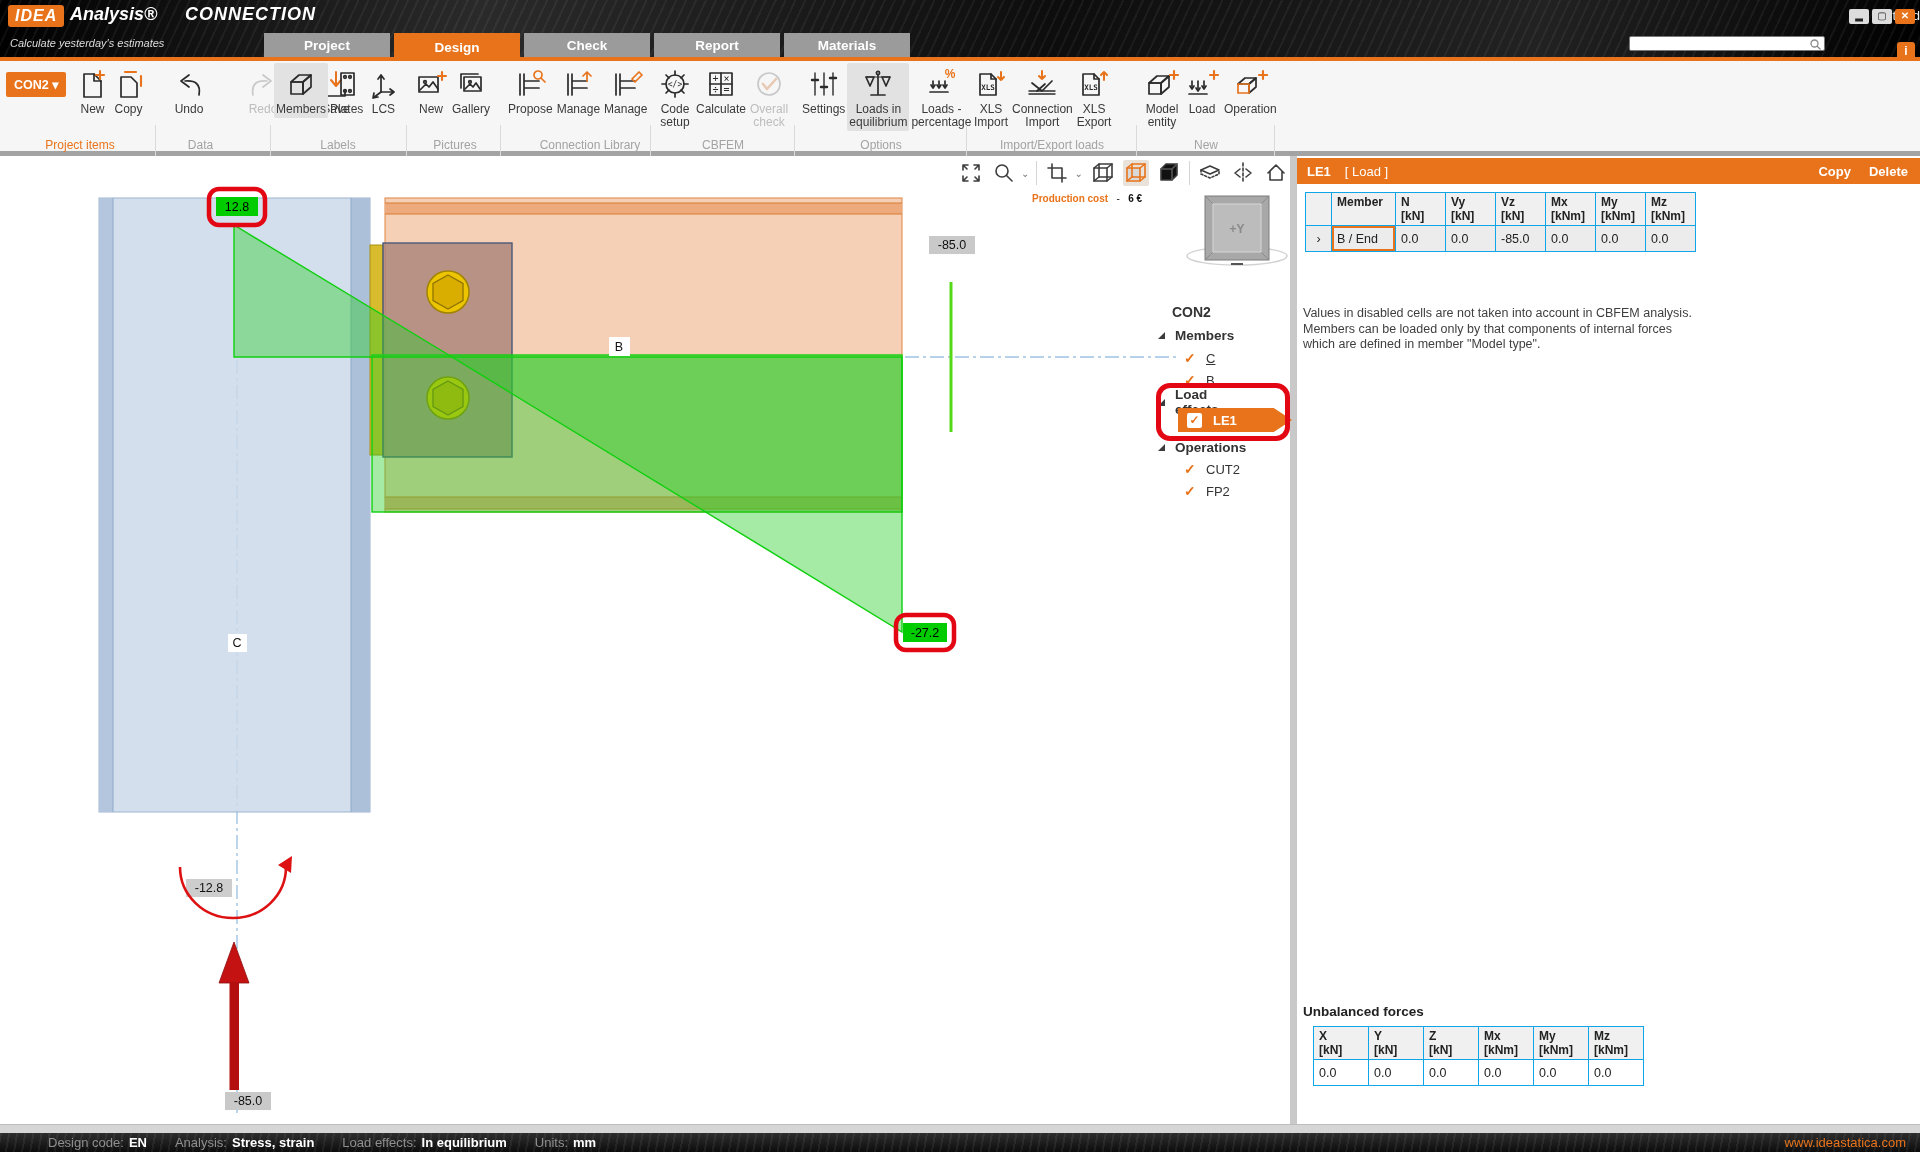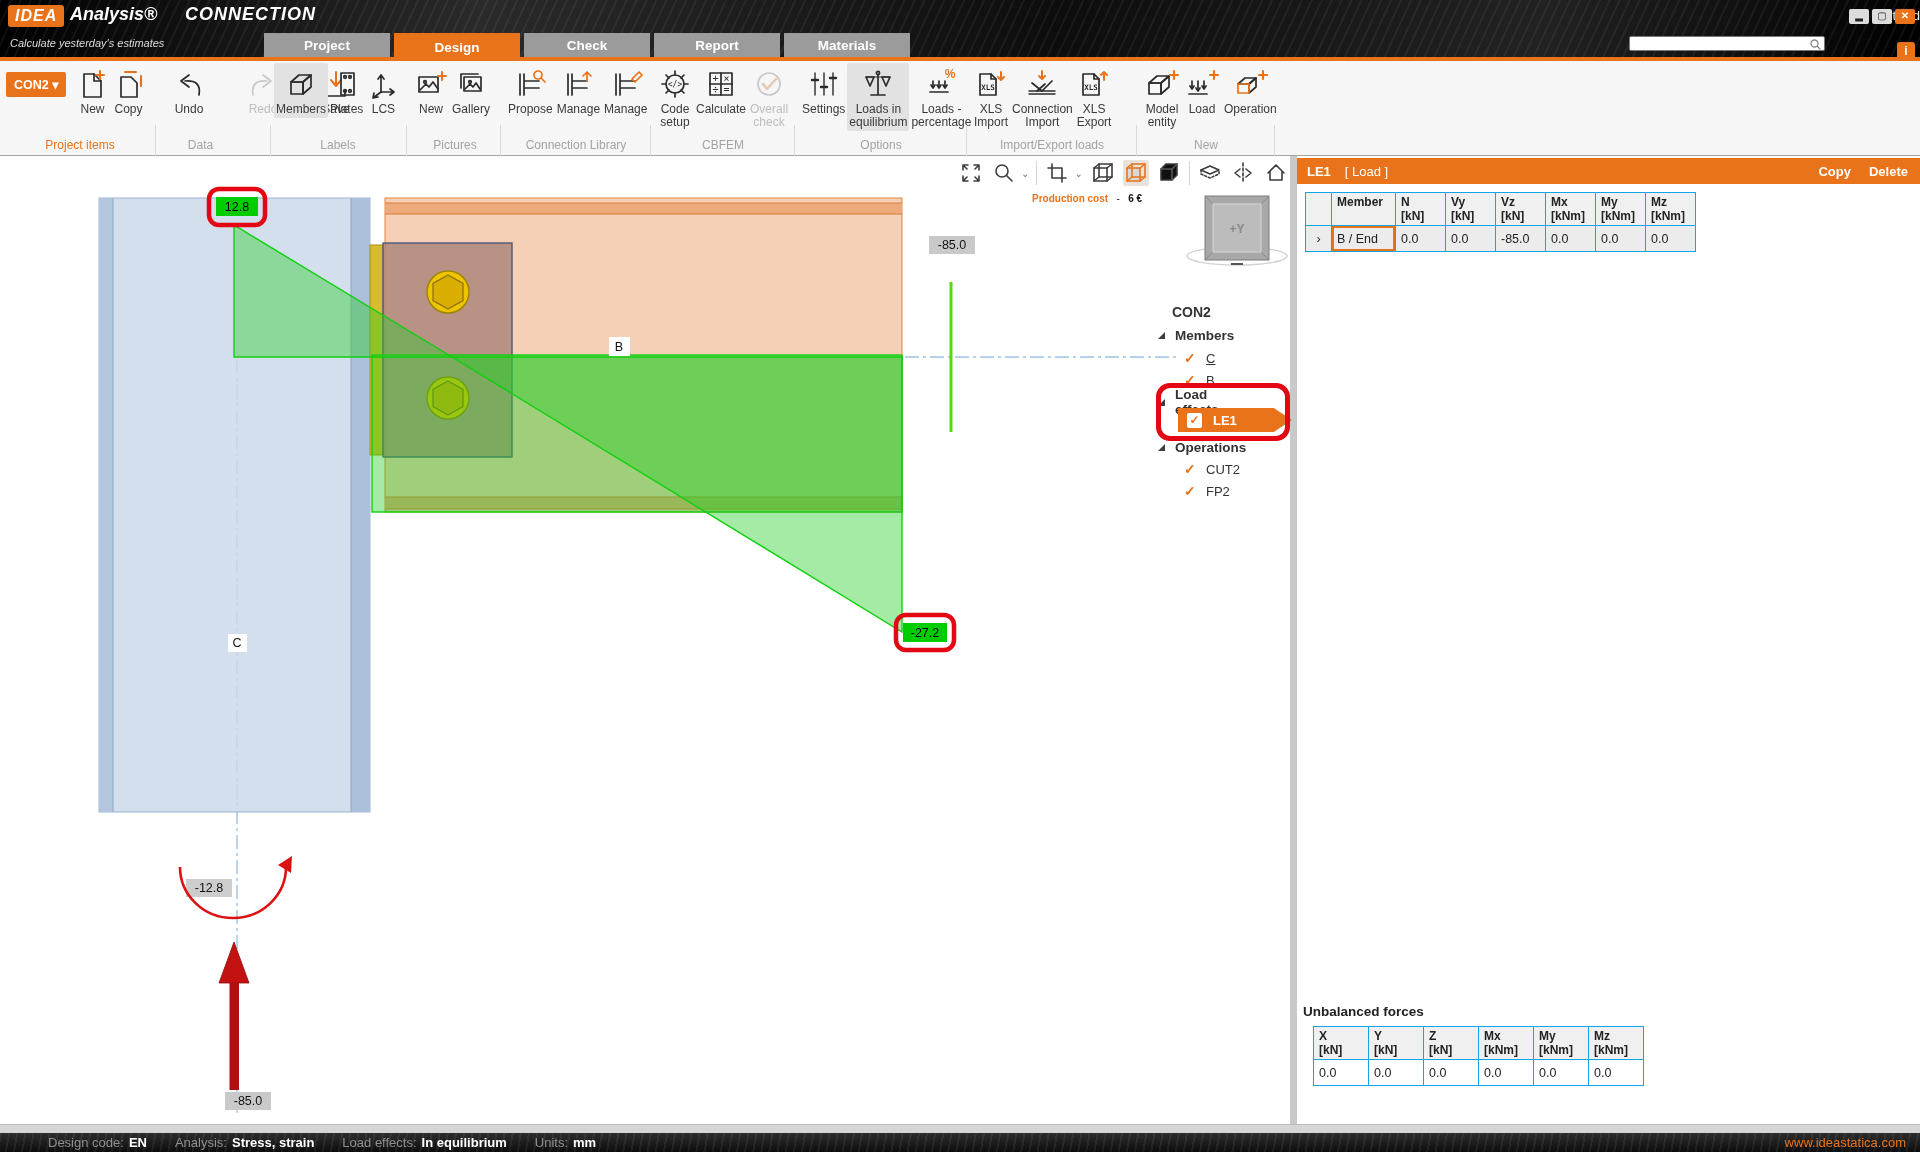--- a/index.html
+++ b/index.html
@@ -27,21 +27,21 @@
   #search-box svg { position:absolute; right:2px; top:1px; }
   #info-btn { position:absolute; left:1897px; top:42px; width:18px; height:18px; background:#e8731a;
     color:#fff; border-radius:3px; text-align:center; font-weight:bold; font-size:12px; line-height:18px; z-index:6;}
   .tab { position:absolute; top:33px; height:24px; width:126px; background:#9b9b9b; color:#fff;
     font-weight:bold; font-size:13.5px; display:flex; align-items:center; justify-content:center; z-index:2;}
   .tab.active { background:#e8731a; height:28px; z-index:4; }
   #orange-strip { position:absolute; left:0; top:57px; width:1920px; height:4px; background:#e8731a; z-index:3;}
 
   
   #ribbon { position:absolute; left:0; top:61px; width:1920px; height:95px; background:#f6f6f6;
-    border-bottom:1px solid #a3a3a3; }
+    border-bottom:5px solid #a3a3a3; }
   .g { position:absolute; top:2px; display:flex; align-items:flex-start; }
   .rbtn { display:flex; flex-direction:column; align-items:center; padding:2px 2px; border-radius:2px;}
   .rbtn .ic { height:38px; display:flex; align-items:center; justify-content:center; position:relative;}
   .rbtn .lb { font-size:12px; line-height:13px; color:#3a3a3a; text-align:center; white-space:nowrap;}
   .rbtn.hl { background:#e2e2e2; }
   .rbtn.dis .lb { color:#bdbdbd; }
   .glabel { position:absolute; top:77px; font-size:12px; color:#a3a3a3; text-align:center; white-space:nowrap;}
   .glabel.orange { color:#e8731a; }
   .gsep { position:absolute; top:64px; height:87px; width:1px; background:#dadada; }
   #con2-btn { margin-top:9px; background:#e8731a; color:#fff; font-weight:bold; font-size:12.5px;
@@ -284,21 +284,21 @@
     <div class="rbtn">
       <span class="ic ric">
         <svg width="34" height="32" viewBox="0 0 34 32">
             <path d="M7 6v21M11 6v21M11 13h15M11 20h15"></path>
             <path class="oacc" d="M23 11l7-7 3 3-7 7z"></path>
           </svg>
         </span>
       <span class="lb"><span>Manage</span></span>
       </div>
   </div>
-  <div class="glabel" style="left:506px; width:140px;">Connection Library</div>
+  <div class="glabel" style="left:520px; width:140px;">Connection Library</div>
   <div class="gsep" style="left:650px;"></div>
 
   <div class="g" style="left:656px;">
     <div class="rbtn">
       <span class="ic ric">
         <svg width="34" height="34" viewBox="0 0 34 34">
             <circle cx="17" cy="17" r="9"></circle>
             <path d="M17 4v4M17 26v4M4 17h4M26 17h4M8 8l3 3M26 8l-3 3M8 26l3-3M26 26l-3-3"></path>
             <text class="txt" x="17" y="20" font-size="8" text-anchor="middle">&lt;/&gt;</text>
           </svg>
@@ -684,20 +684,21 @@
       <td>0.0</td>
       <td>0.0</td>
       <td>-85.0</td>
       <td>0.0</td>
       <td>0.0</td>
       <td>0.0</td>
     </tr>
   </tbody>
     </table>
 
+  <div id="note">Values in disabled cells are not taken into account in CBFEM analysis. Members can be loaded only by that components of internal forces which are defined in member "Model type".</div>
 
   <div id="unb-title">Unbalanced forces</div>
   <table class="dt" id="unb-table">
     <tbody>
         <tr>
       <th>
             <div>X</div>
             <div>[kN]</div>
           </th>
       <th>

